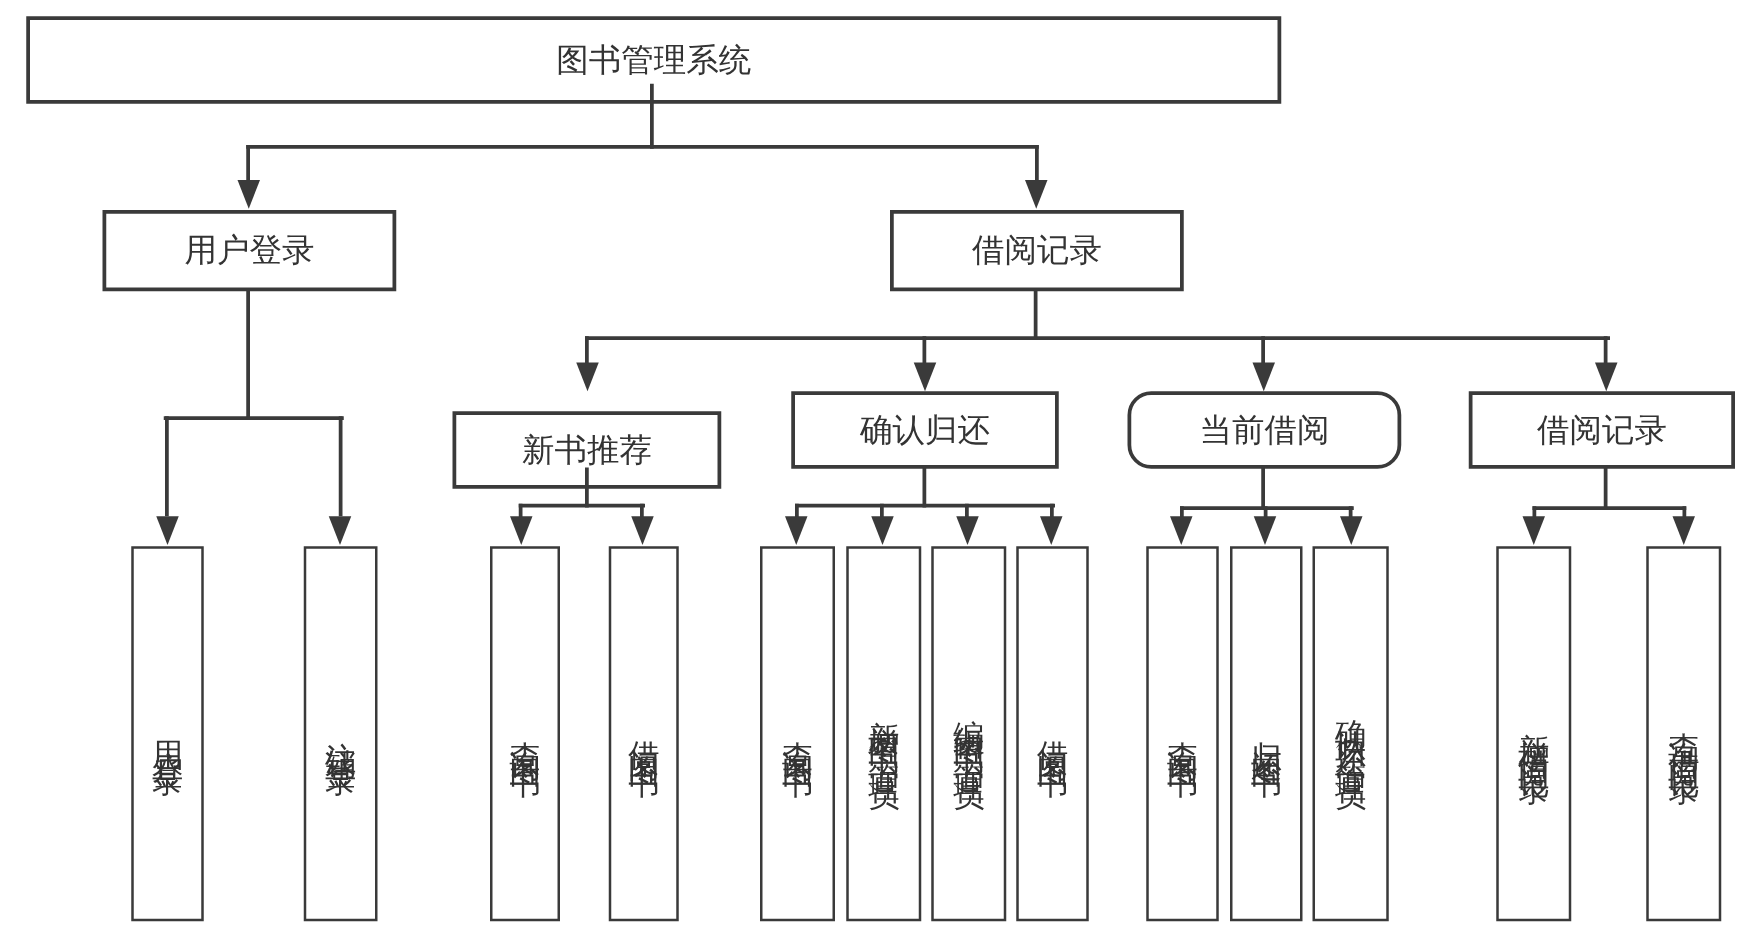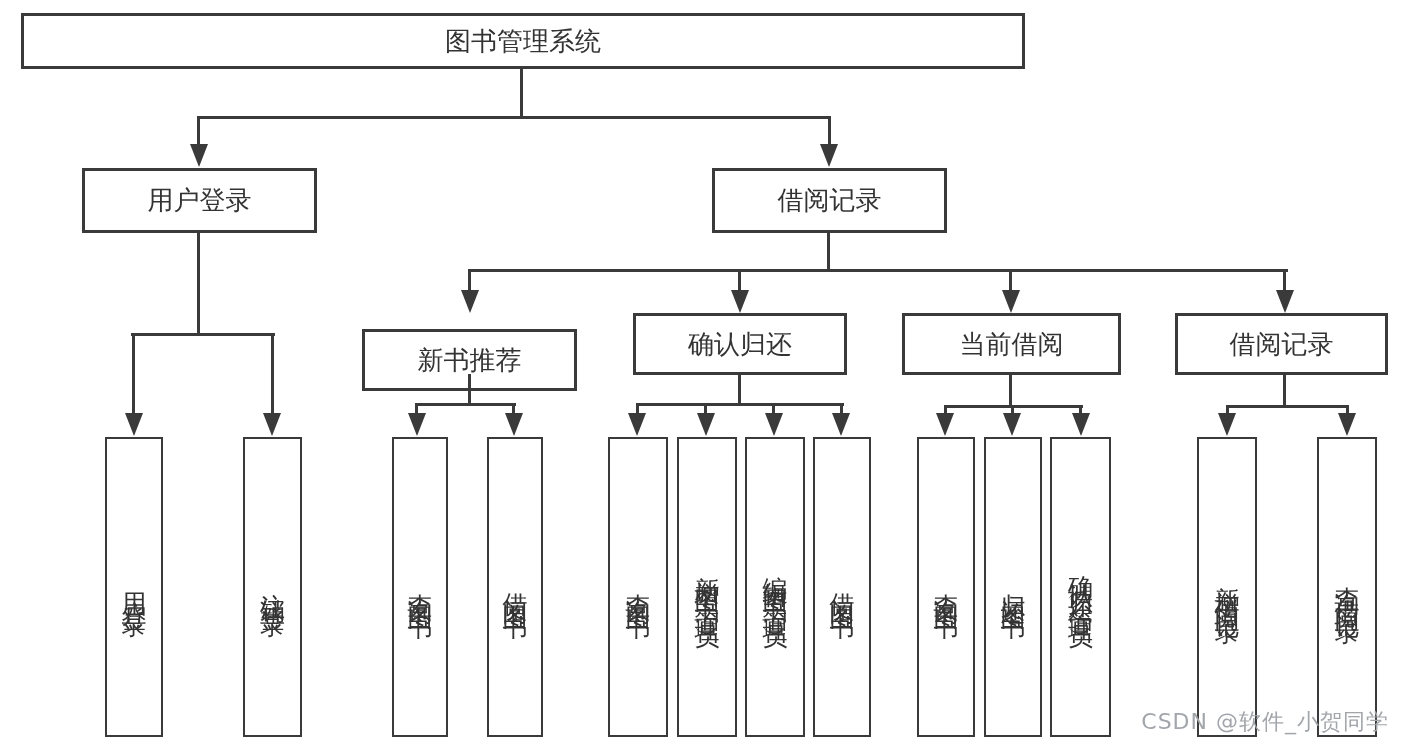--- a/index.html
+++ b/index.html
@@ -40,21 +40,21 @@
     position:absolute;right:16px;bottom:10px;
     color:var(--wm);font-size:22px;letter-spacing:1px;
     z-index:5;white-space:nowrap;
   }
 </style>
 </head>
 <body>
 
 <div class="stage">
 
-  <div class="node" style="left:21px;top:13px;width:1004px;height:56px;text-align:right;">图书管理系统</div>
+  <div class="node" style="left:21px;top:13px;width:1004px;height:70px;text-align:right;">图书管理系统</div>
 
   <div class="v" style="left:520px;top:67px;height:52px;"></div>
   <div class="h" style="left:197px;top:116px;width:634px;"></div>
   <div class="v" style="left:197px;top:116px;height:32px;"></div>
   <div class="ah" style="left:190px;top:144px;"></div>
   <div class="v" style="left:828px;top:116px;height:32px;"></div>
   <div class="ah" style="left:820px;top:144px;"></div>
 
   <div class="node" style="left:82px;top:168px;width:235px;height:65px;">用户登录</div>
   <div class="node" style="left:712px;top:168px;width:235px;height:65px;">借阅记录</div>
@@ -72,21 +72,21 @@
   <div class="ah" style="left:461px;top:290px;"></div>
   <div class="v" style="left:738px;top:269px;height:22px;"></div>
   <div class="ah" style="left:731px;top:290px;"></div>
   <div class="v" style="left:1009px;top:269px;height:22px;"></div>
   <div class="ah" style="left:1002px;top:290px;"></div>
   <div class="v" style="left:1283px;top:269px;height:22px;"></div>
   <div class="ah" style="left:1276px;top:290px;"></div>
 
   <div class="node" style="left:362px;top:313px;width:215px;height:62px;margin-top:16px;">新书推荐</div>
   <div class="node" style="left:633px;top:313px;width:214px;height:62px;">确认归还</div>
-  <div class="node" style="left:902px;top:313px;width:219px;height:62px;">当前借阅</div>
+  <div class="node" style="left:902px;top:313px;width:219px;height:62px;border-radius:19px;">当前借阅</div>
   <div class="node" style="left:1175px;top:313px;width:213px;height:62px;">借阅记录</div>
 
   <div class="v" style="left:468px;top:374px;height:32px;"></div>
   <div class="h" style="left:415px;top:403px;width:101px;"></div>
   <div class="v" style="left:415px;top:403px;height:11px;"></div>
   <div class="ah" style="left:408px;top:413px;"></div>
   <div class="v" style="left:512px;top:403px;height:11px;"></div>
   <div class="ah" style="left:505px;top:413px;"></div>
 
   <div class="v" style="left:738px;top:374px;height:32px;"></div>
@@ -127,15 +127,14 @@
   <div class="node leaf" style="left:745px;top:437px;width:60px;height:300px;">编辑图书（管理员）</div>
   <div class="node leaf" style="left:813px;top:437px;width:58px;height:300px;">借阅图书</div>
 
   <div class="node leaf" style="left:917px;top:437px;width:58px;height:300px;">查询图书</div>
   <div class="node leaf" style="left:984px;top:437px;width:58px;height:300px;">归还图书</div>
   <div class="node leaf" style="left:1050px;top:437px;width:61px;height:300px;">确认归还（管理员）</div>
 
   <div class="node leaf" style="left:1197px;top:437px;width:60px;height:300px;">新增借阅记录</div>
   <div class="node leaf" style="left:1317px;top:437px;width:60px;height:300px;">查询借阅记录</div>
 
-  <div class="wm">CSDN @软件_小贺同学</div>
 
 </div>
 
 </body></html>

